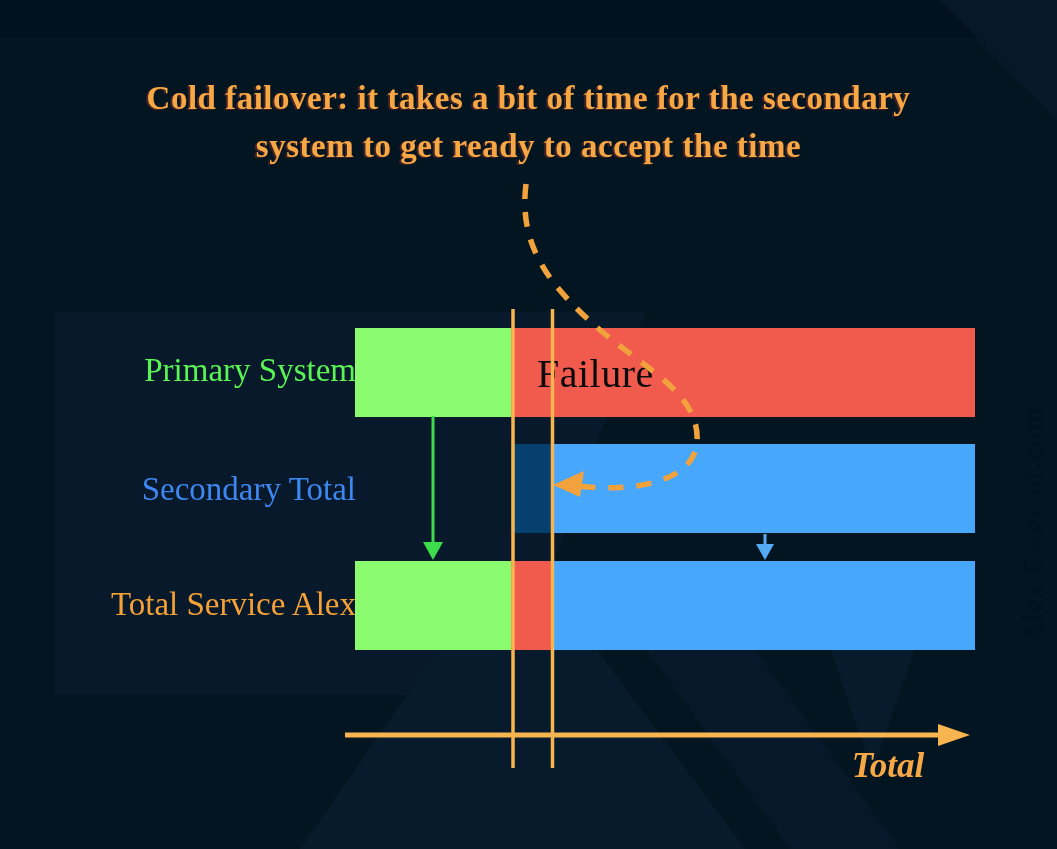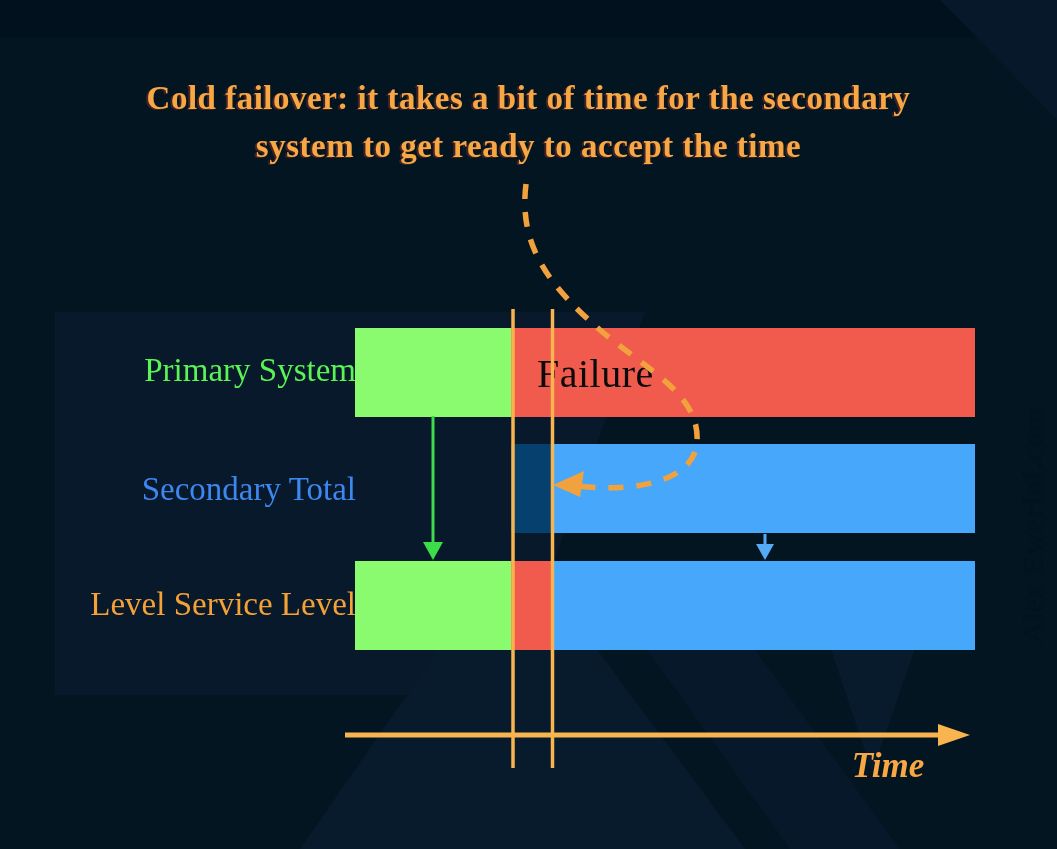--- a/index.html
+++ b/index.html
@@ -64,21 +64,21 @@
     <polygon points="940,0 1057,0 1057,120" fill="#061829"></polygon>
   </svg>
 
   <div class="title">
     <div>Cold failover: it takes a bit of time for the secondary</div>
     <div>system to get ready to accept the time</div>
   </div>
 
   <div class="row-label" id="label-primary">Primary System</div>
   <div class="row-label" id="label-secondary">Secondary Total</div>
-  <div class="row-label" id="label-total">Level Service Level</div>
+  <div class="row-label" id="label-total">Total Service Alex</div>
 
   <div class="bar" id="bar-primary">
     <div class="seg seg-green"></div>
     <div class="seg seg-red-wide">
       <span class="failure-text">Failure</span>
     </div>
   </div>
 
   <div class="bar" id="bar-secondary">
     <div class="seg seg-darkblue"></div>
@@ -102,17 +102,17 @@
     <line x1="433" y1="416" x2="433" y2="544" stroke="#3ddc4a" stroke-width="3"></line>
     <polygon points="423,542 443,542 433,560" fill="#3ddc4a"></polygon>
 
     <line x1="765" y1="534" x2="765" y2="546" stroke="#55aaf5" stroke-width="3"></line>
     <polygon points="756,544 774,544 765,560" fill="#55aaf5"></polygon>
 
     <path d="M 526 184 C 518 248 552 288 600 330 C 650 372 700 395 697 442 C 694 485 625 492 578 486" fill="none" stroke="#f2a23c" stroke-width="5.5" stroke-dasharray="15 13"></path>
     <polygon points="553,485 584,471 580,497" fill="#f2a23c"></polygon>
   </svg>
 
-  <div class="time-label">Time</div>
+  <div class="time-label">Total</div>
 
   <div class="watermark">Alex Ewerlof.com</div>
 
 </div>
 
 </body></html>

